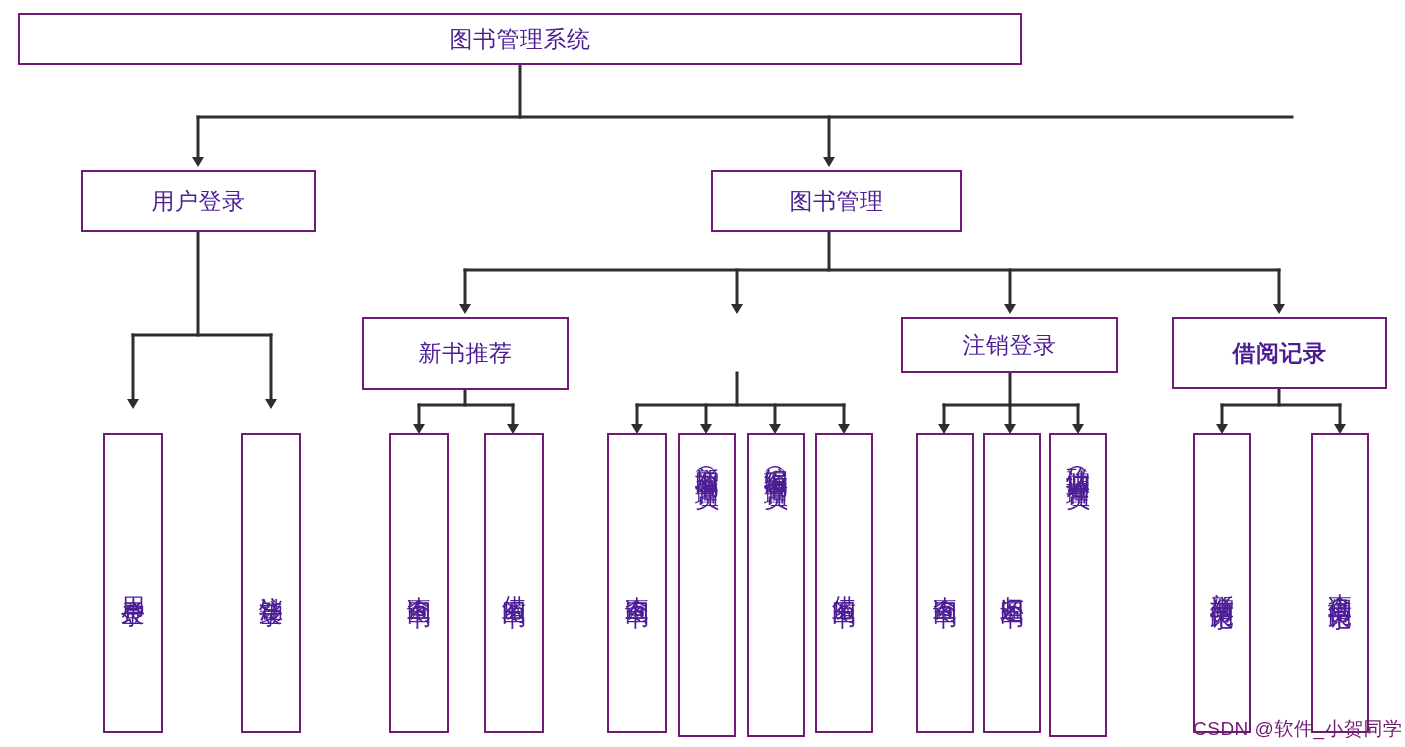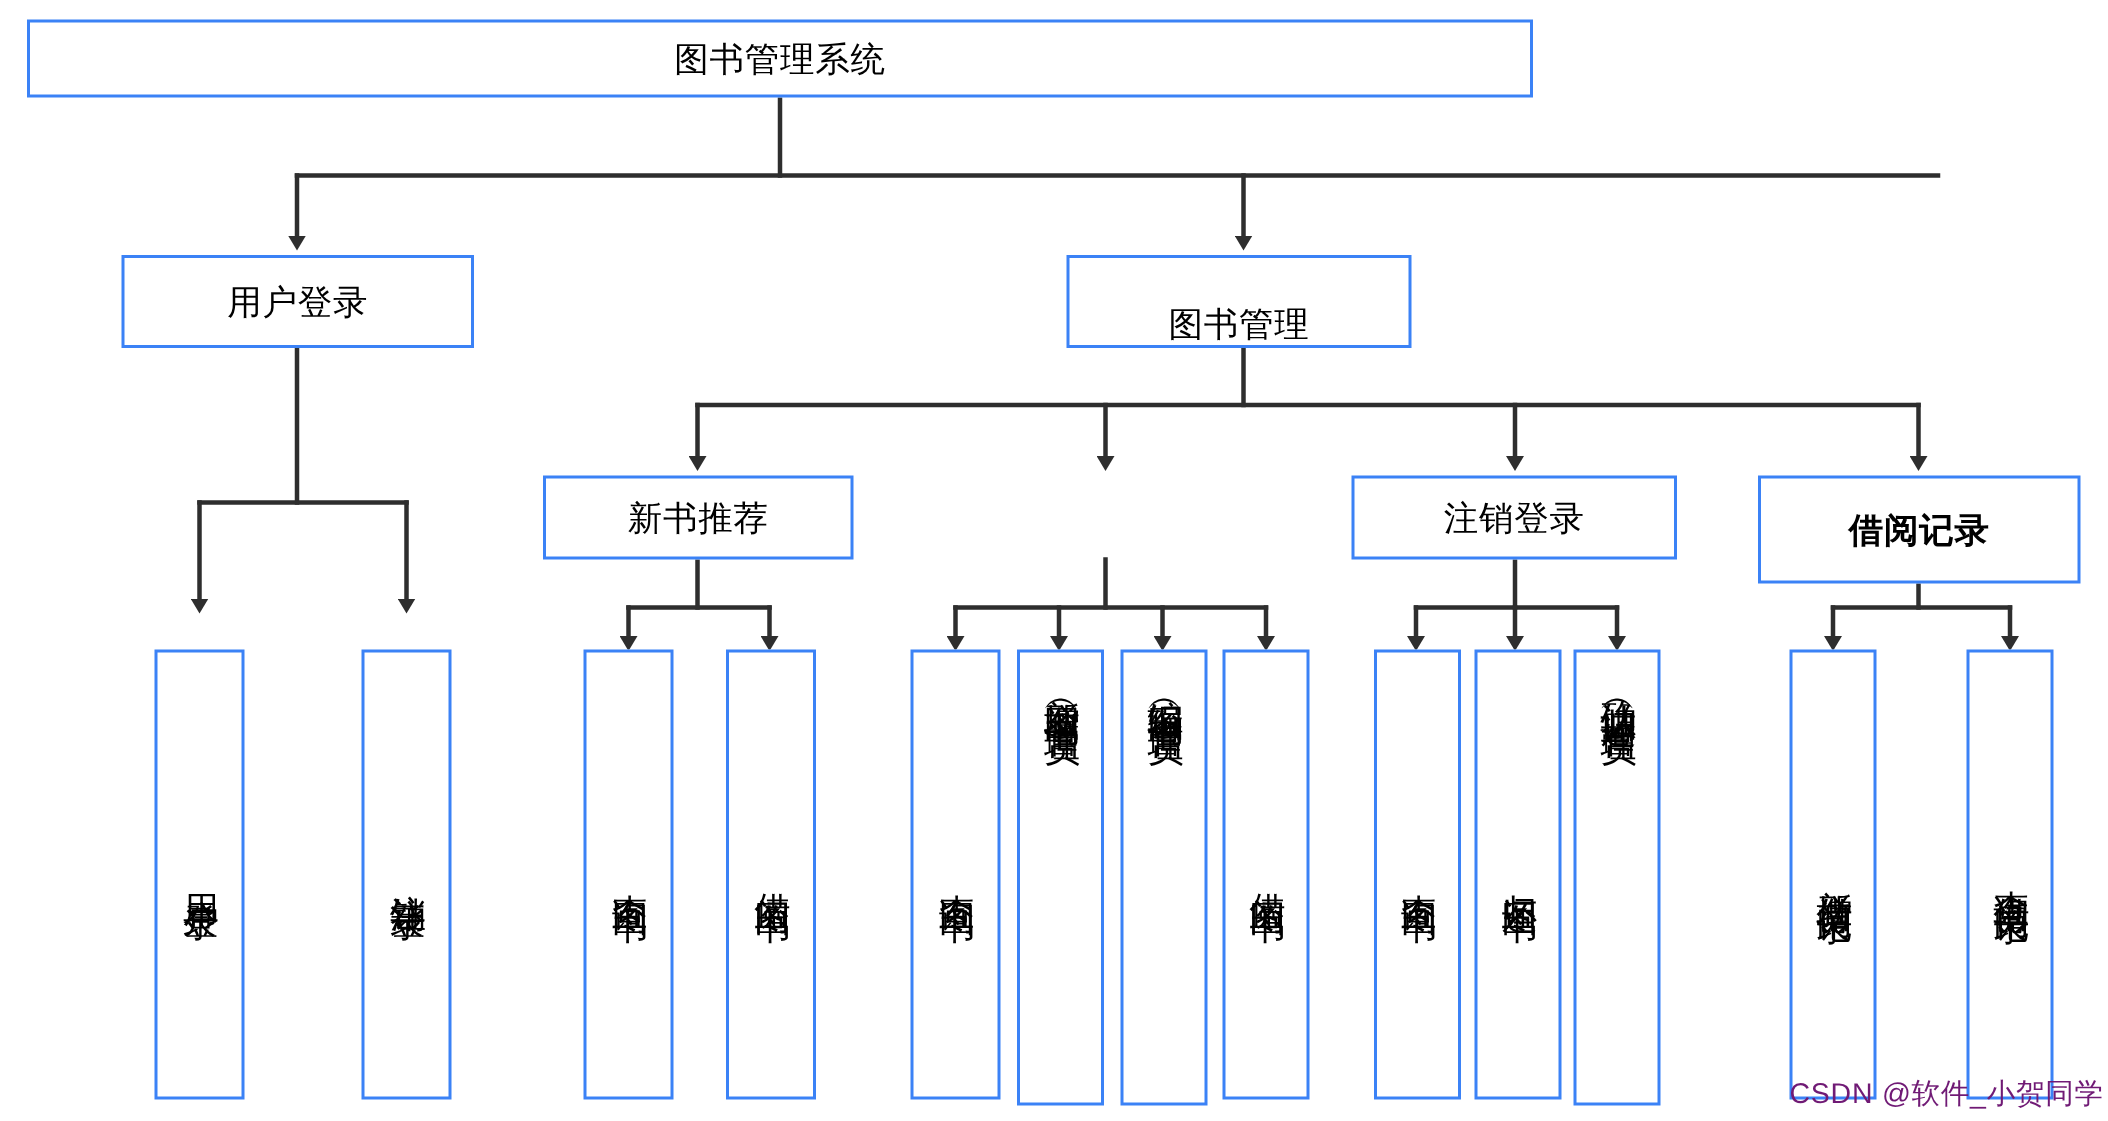--- a/index.html
+++ b/index.html
@@ -21,26 +21,26 @@
     position: absolute;
     left: 0;
     top: 0;
     width: 1405px;
     height: 747px;
     pointer-events: none;
   }
   .node {
     position: absolute;
     box-sizing: border-box;
-    border: 2px solid #3b82f6;
+    border: 2px solid #701a75;
     background: #ffffff;
     display: flex;
     align-items: center;
     justify-content: center;
-    color: #000000;
+    color: #4c1d95;
   }
   .node .label {
     font-size: 23px;
     line-height: 1.22;
     letter-spacing: 0.5px;
     white-space: nowrap;
   }
   
   .node.vert {
     align-items: flex-start;
@@ -123,25 +123,25 @@
     </g>
   </svg>
 
   <div class="node" style="left:18px; top:13px; width:1004px; height:52px;">
     <span class="label">图书管理系统</span>
   </div>
 
   <div class="node" style="left:81px; top:170px; width:235px; height:62px;">
     <span class="label">用户登录</span>
   </div>
-  <div class="node" style="left:711px; top:170px; width:230px; height:62px;align-items:flex-end;">
+  <div class="node" style="left:711px; top:170px; width:251px; height:62px;">
     <span class="label">图书管理</span>
   </div>
 
-  <div class="node" style="left:362px; top:317px; width:207px; height:56px;">
+  <div class="node" style="left:362px; top:317px; width:207px; height:73px;">
     <span class="label">新书推荐</span>
   </div>
   <div class="node" style="left:901px; top:317px; width:217px; height:56px;">
     <span class="label">注销登录</span>
   </div>
   <div class="node" style="left:1172px; top:317px; width:215px; height:72px;font-weight:bold;">
     <span class="label">借阅记录</span>
   </div>
 
   <div class="node vert mid" style="left:103px; top:433px; width:60px; height:300px;">

